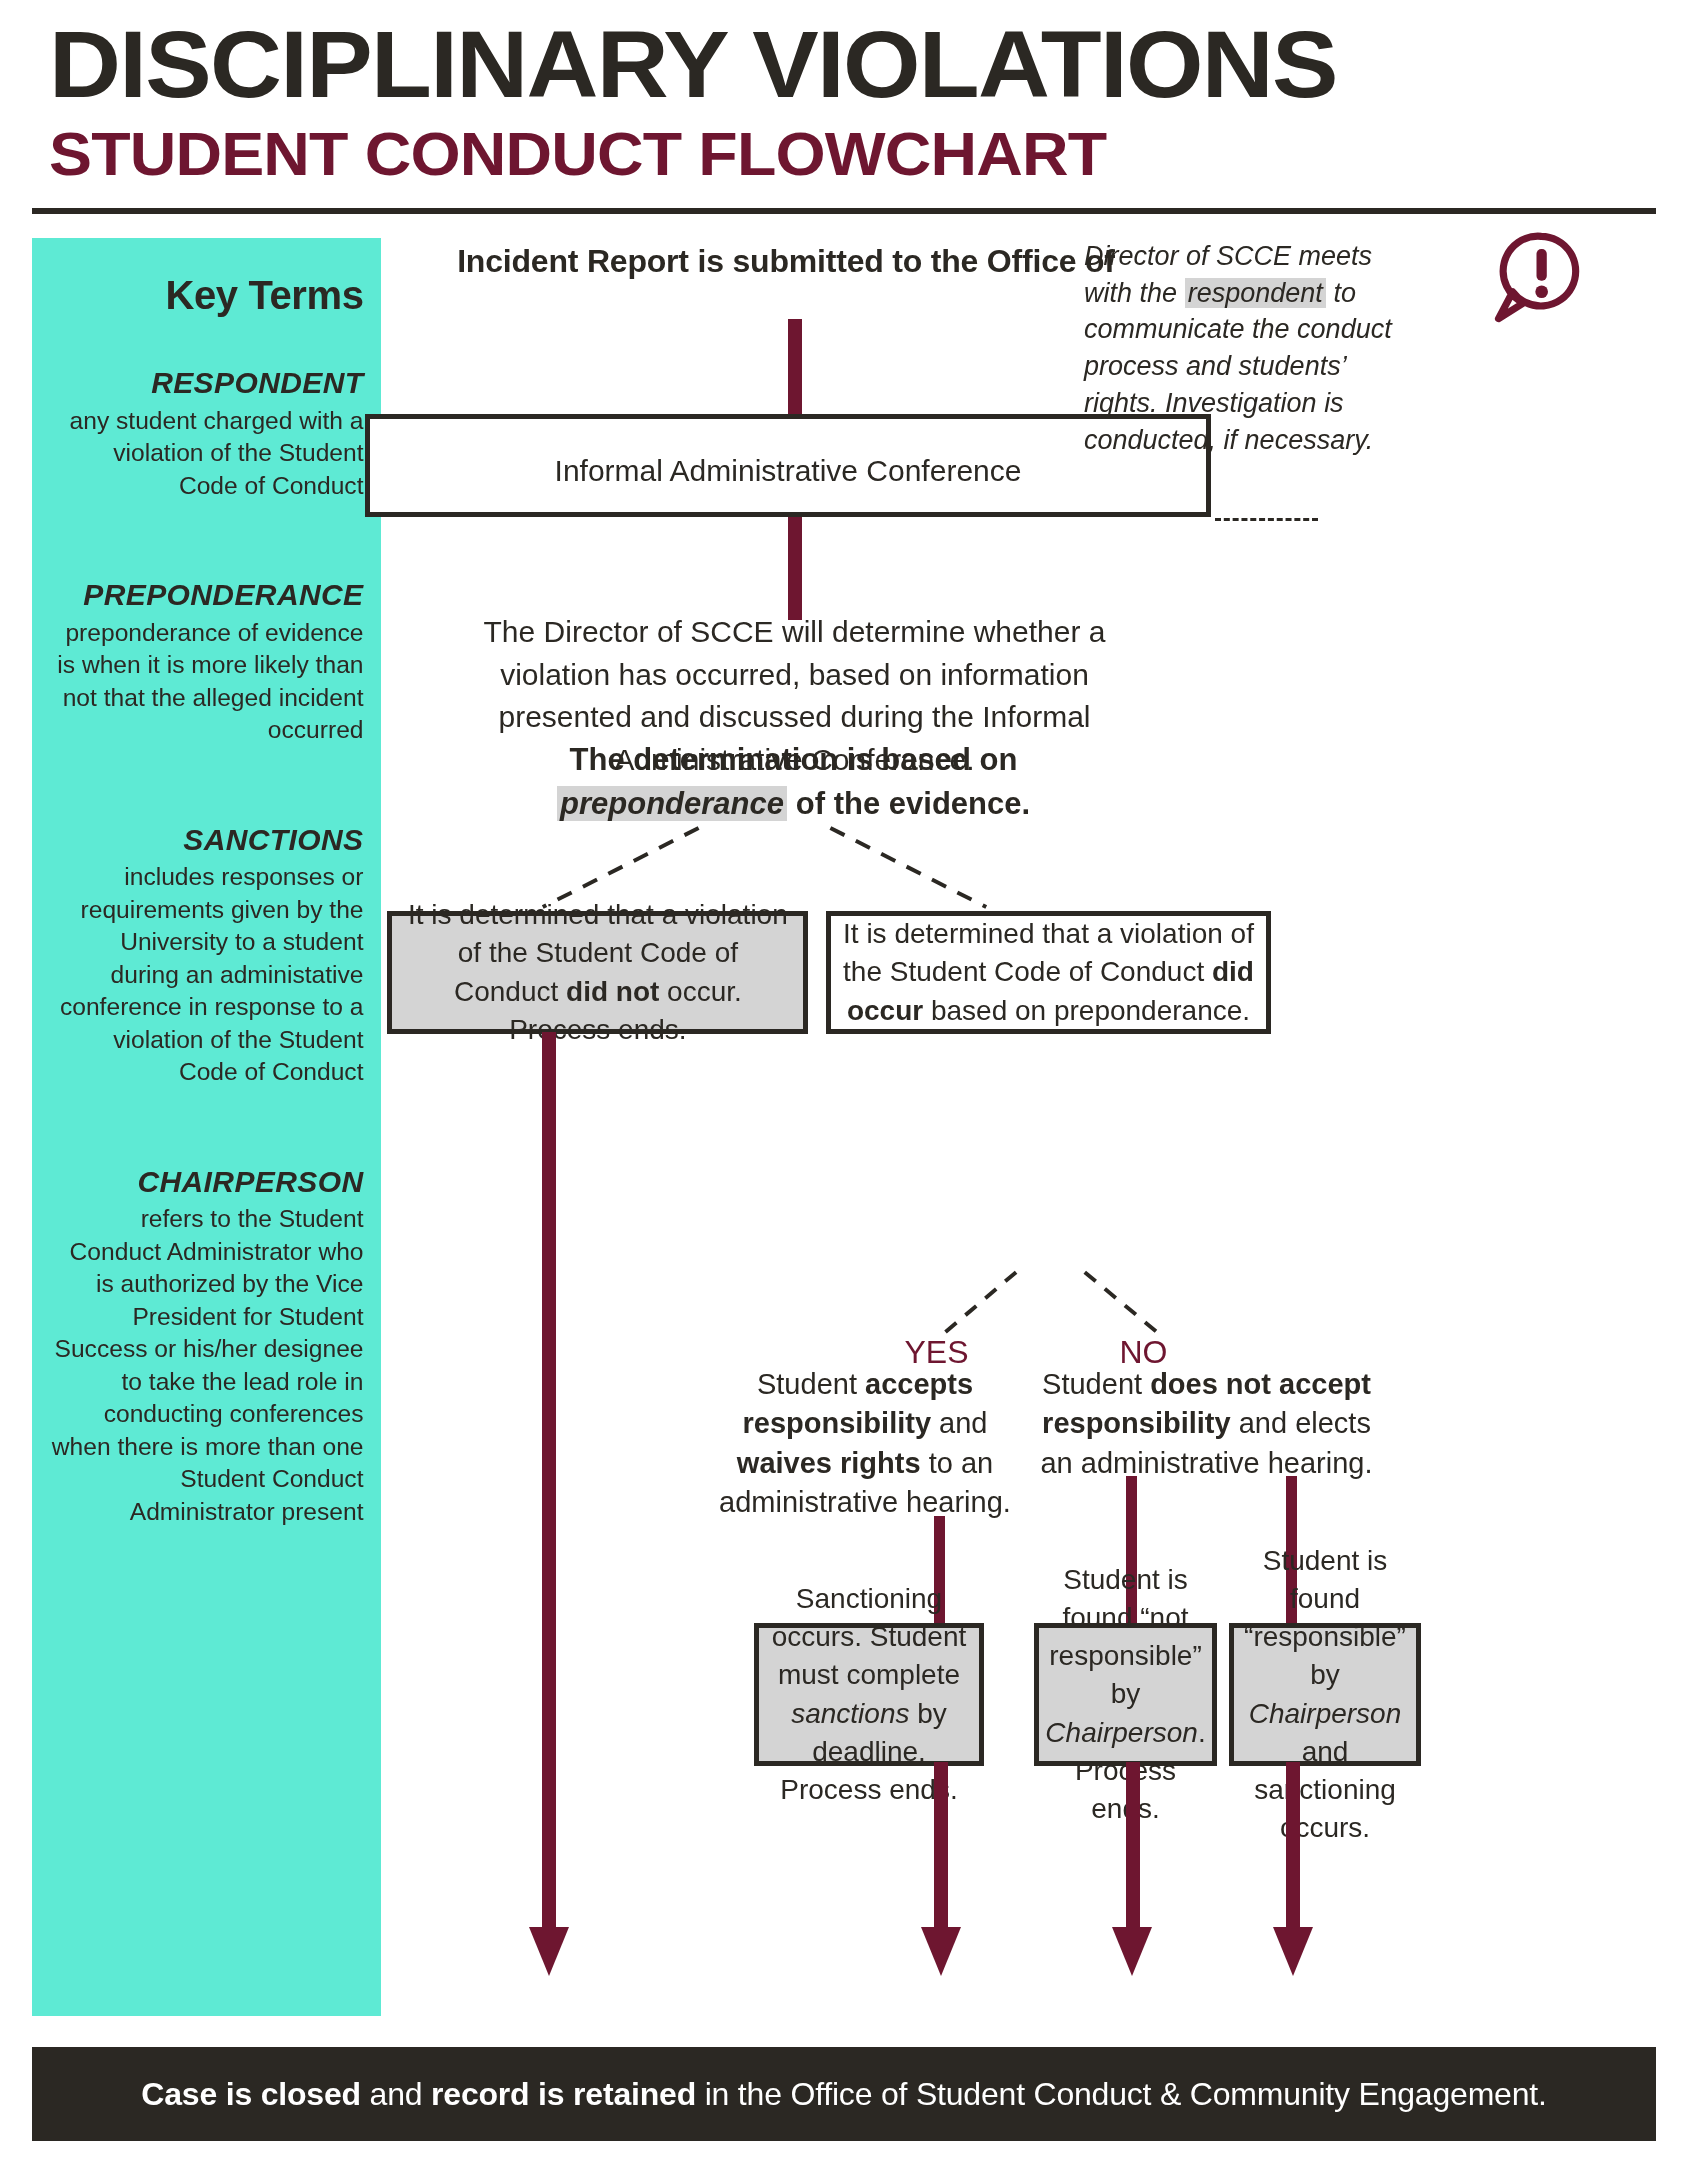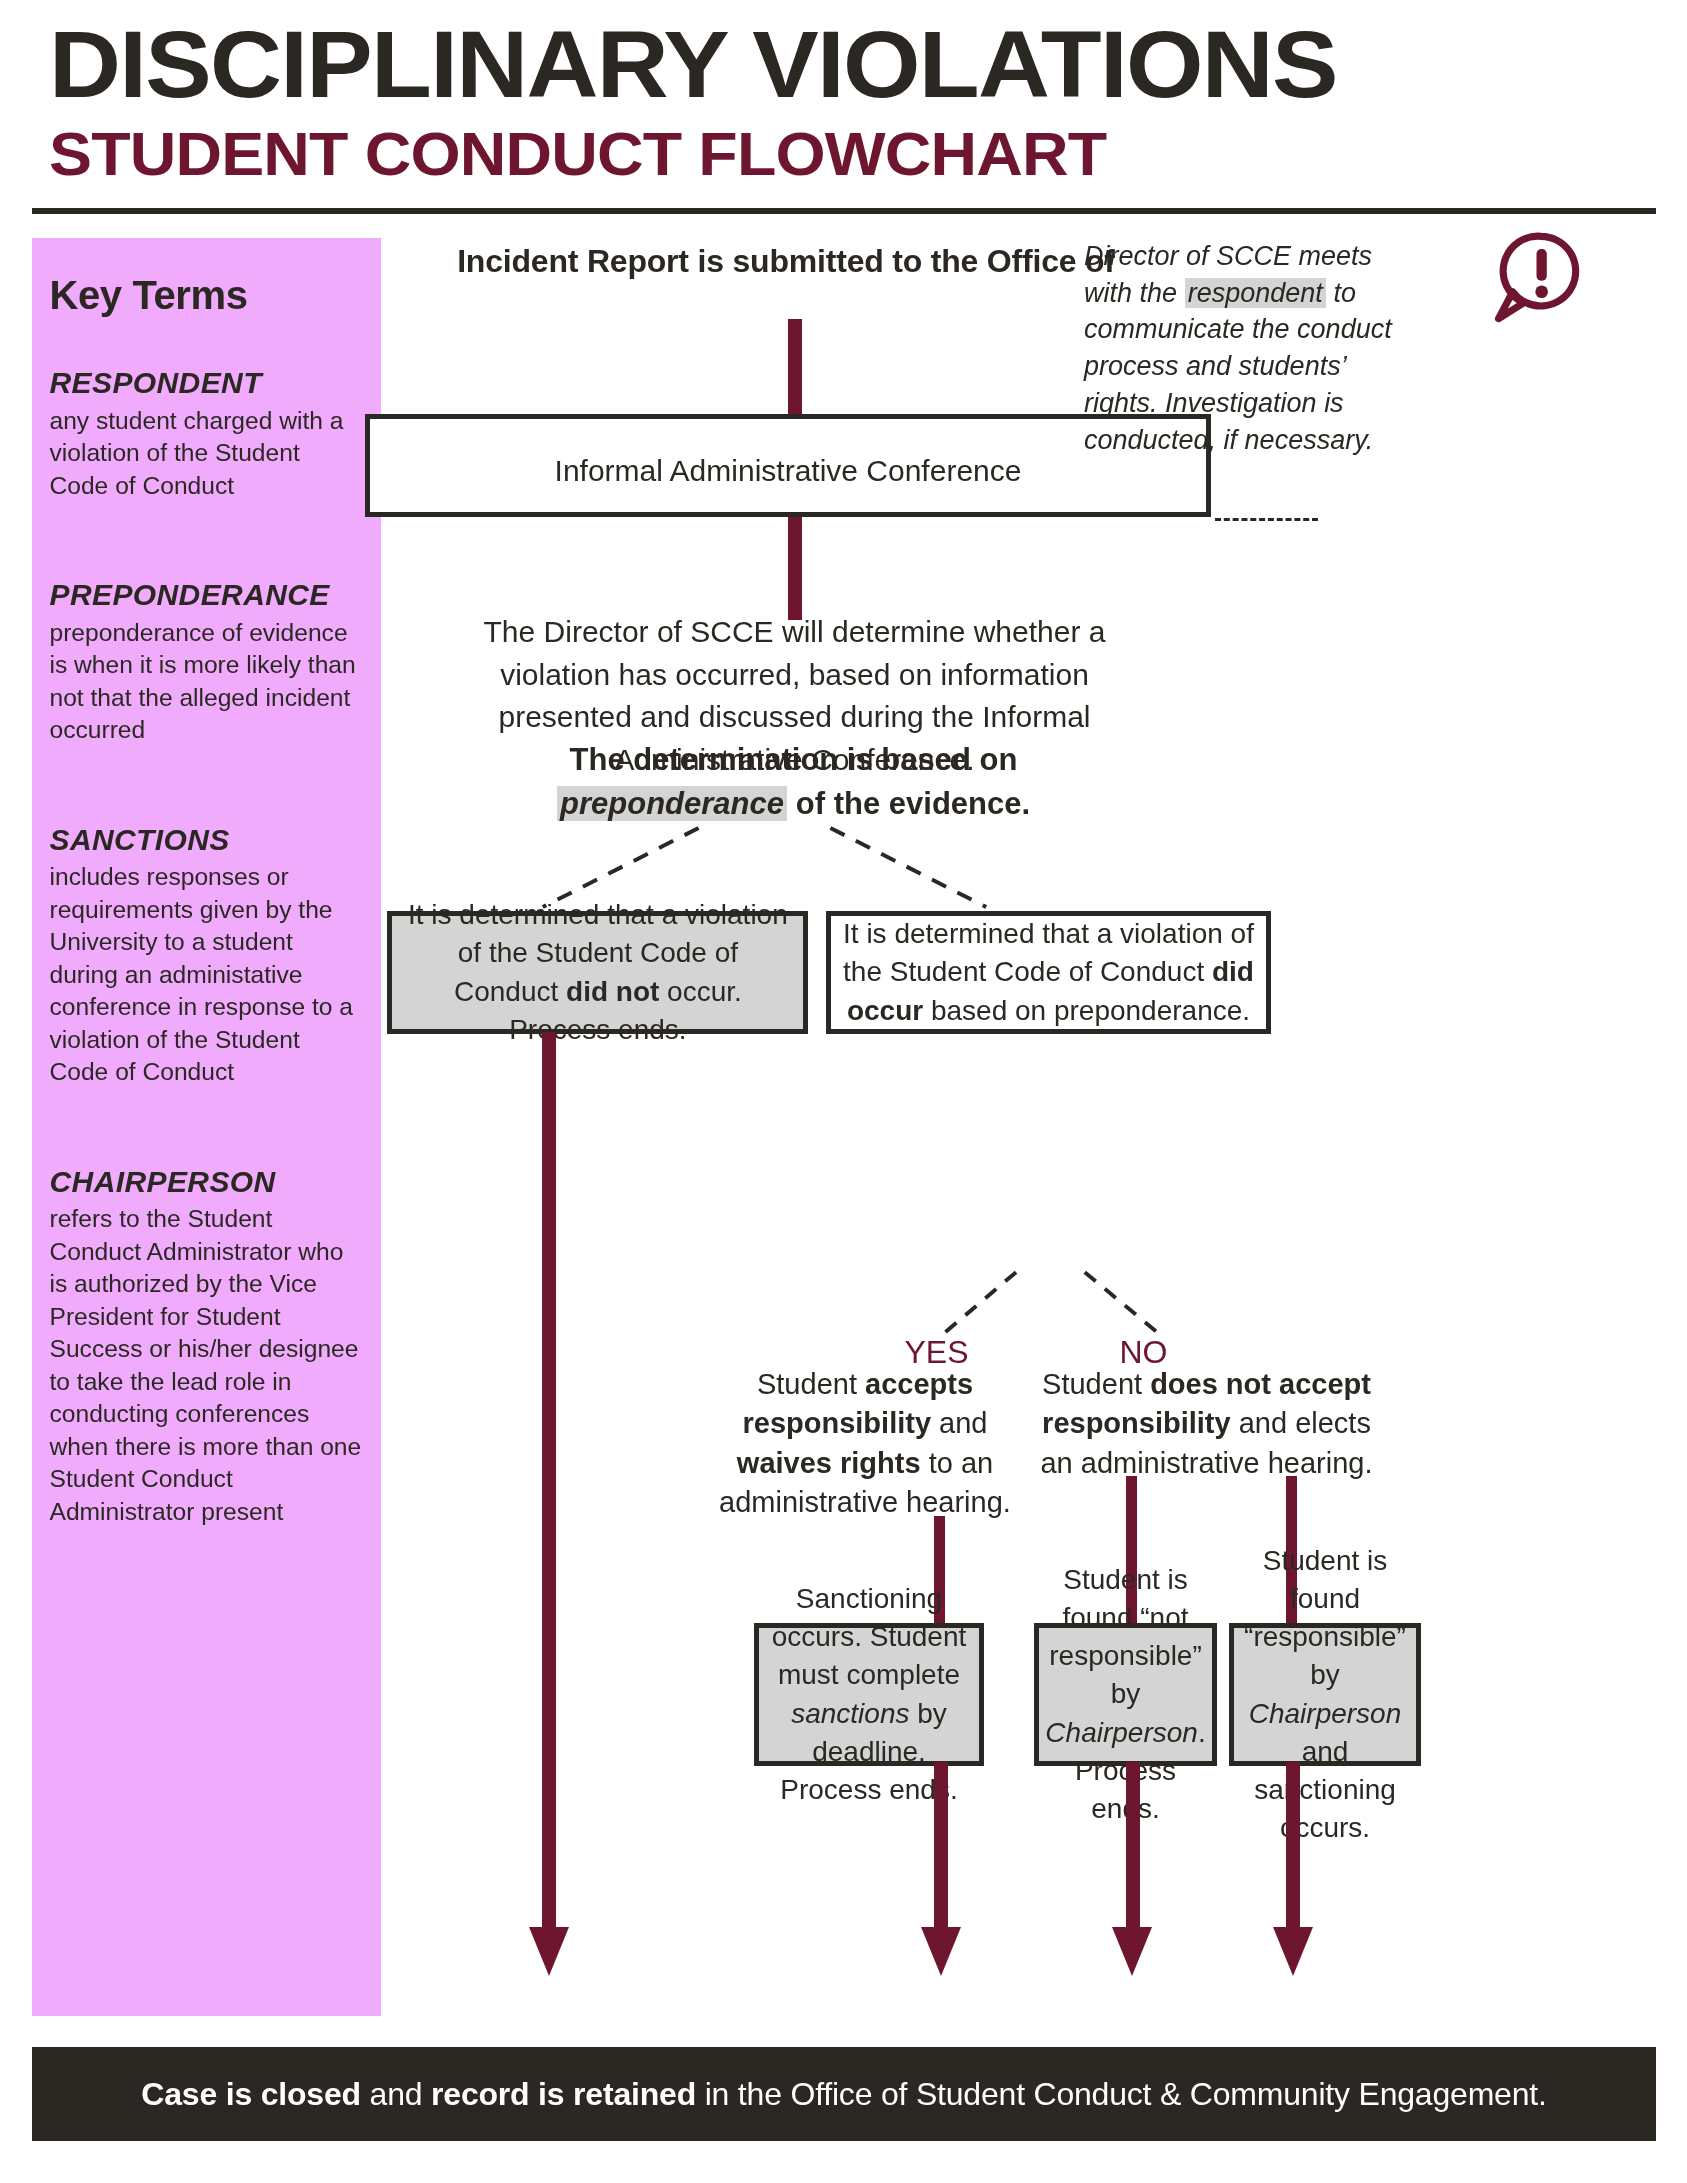--- a/index.html
+++ b/index.html
@@ -25,23 +25,23 @@
     transform:scaleX(1.04);transform-origin:left top;
     white-space:nowrap;
   }
   #header-rule{
     left:32px;top:208px;width:1624px;height:5.6px;background:#2b2823;
   }
 
   
   #sidebar{
     left:32px;top:238px;width:349px;height:1778px;
-    background:#f0abfc;
+    background:#5eead4;
     box-sizing:border-box;padding:20.6px 17.5px 8px 17.5px;
-    text-align:left;
+    text-align:right;
   }
   #sidebar h2{
     margin:14.3px 0 0 0;font-size:40px;font-weight:bold;letter-spacing:-0.4px;
     color:#2b2823;
   }
   .term{margin-top:48px;}
   .term-name{
     font-size:30px;font-style:italic;font-weight:bold;letter-spacing:0.4px;
     color:#2b2823;margin-bottom:4.8px;
   }

